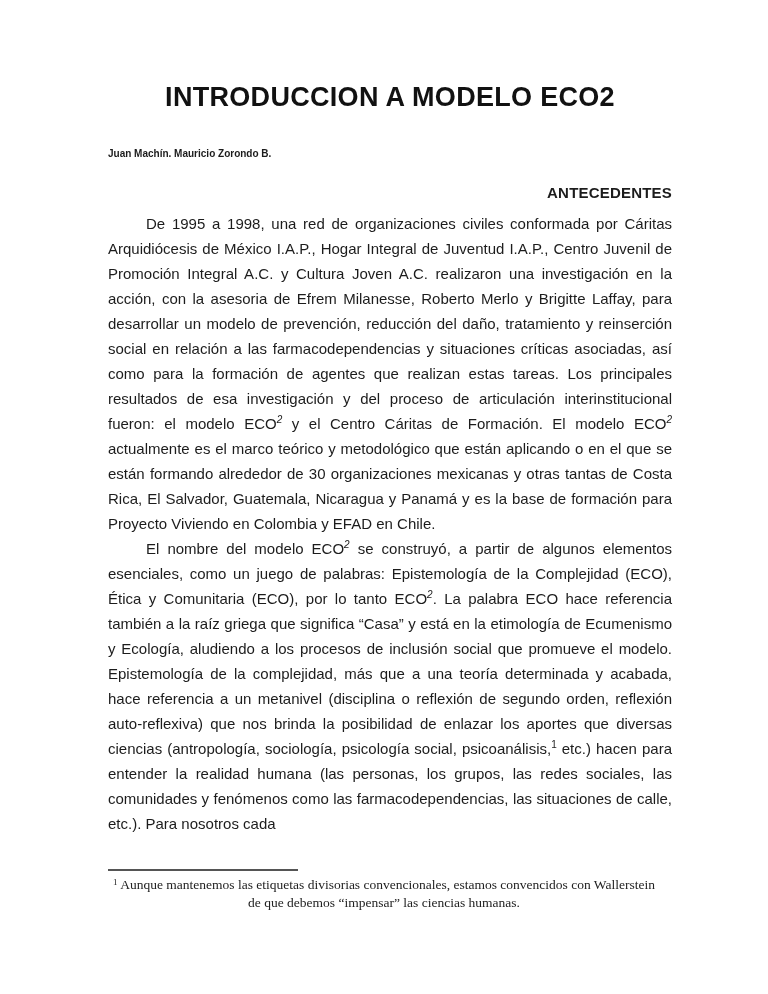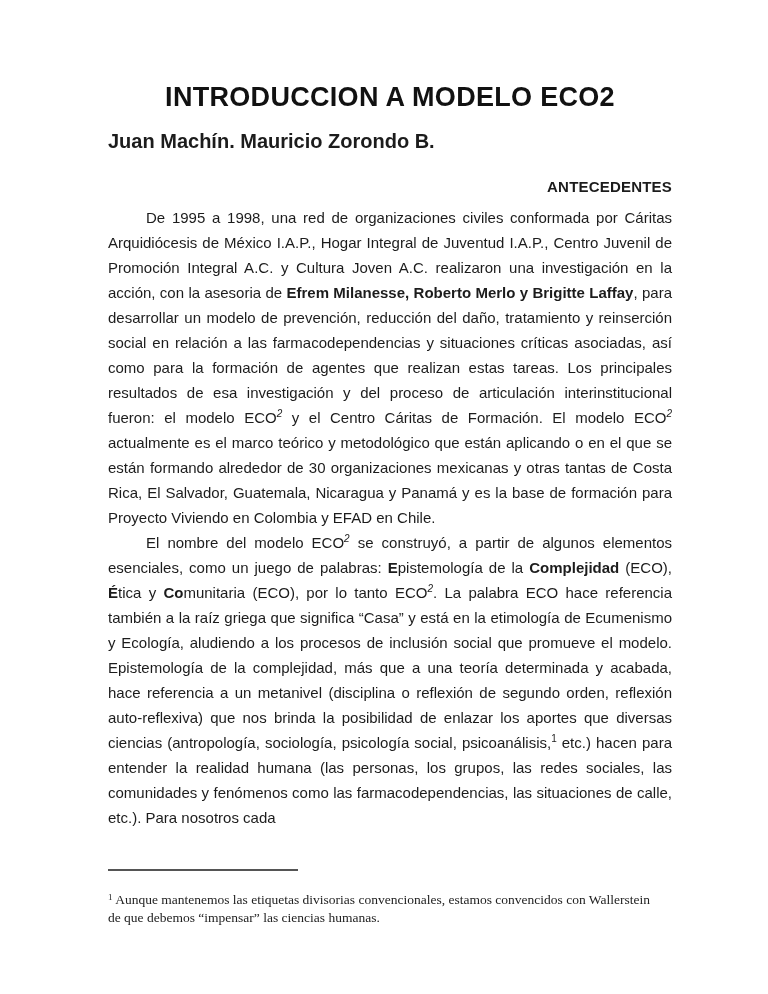--- a/index.html
+++ b/index.html
@@ -15,66 +15,66 @@
   }
   .doc-title {
     font-size: 27px;
     font-weight: bold;
     text-align: center;
     line-height: 1.1;
     letter-spacing: 0.3px;
     color: #111;
   }
   .authors {
-    margin-top: 17px;
-    font-size: 20px;
+    margin-top: 35px;
+    font-size: 10px;
     font-weight: bold;
   }
   .section-heading {
     margin-top: 25px;
     font-size: 15px;
     font-weight: bold;
     letter-spacing: 0.2px;
     text-align: right;
   }
   .body-text { margin-top: 10px; }
   .body-para {
     font-size: 15px;
     line-height: 25px;
     text-align: justify;
     text-indent: 38px;
     color: #1c1c1c;
   }
-  .body-para b { font-weight: bold; margin-top: 7px; }
+  .body-para b { font-weight: normal; margin-top: 7px; }
   sup {
     font-size: 10px;
     line-height: 0;
     vertical-align: baseline;
     position: relative;
     top: -6px;
   }
   sup.i { font-style: italic; }
   .footnote-area {
     position: absolute;
     left: 108px;
     top: 869px;
     width: 552px;
   }
   .footnote-rule {
     width: 190px;
     height: 2px;
     background: #555;
   }
   .footnote-text {
-    margin-top: 20px;
+    margin-top: 5px;
     font-family: "Liberation Serif", serif;
     font-size: 13.5px;
     line-height: 17.5px;
     color: #222;
-    text-align: left;
+    text-align: center;
   }
   .footnote-text sup { font-size: 9px; top: -4px; }
 </style>
 </head>
 <body>
 
 <div class="page">
 
   <h1 class="doc-title">INTRODUCCION A MODELO ECO2</h1>
 

